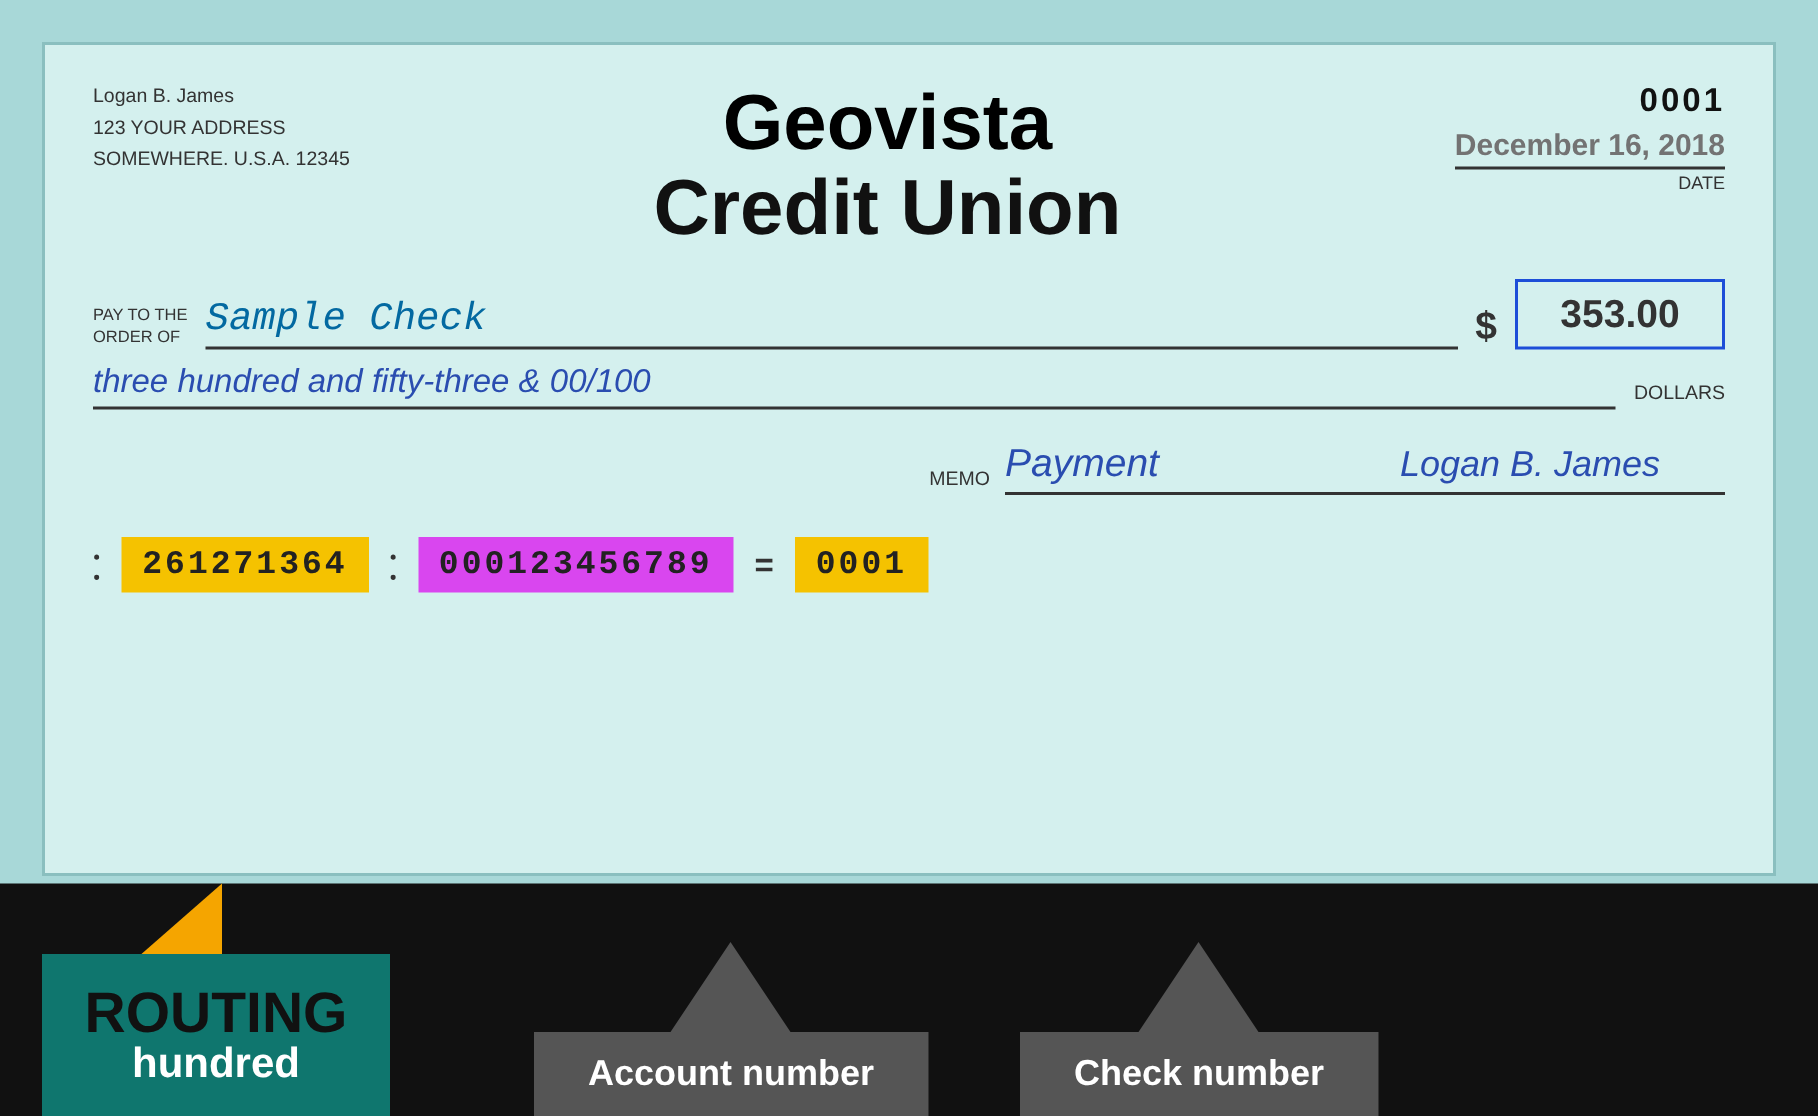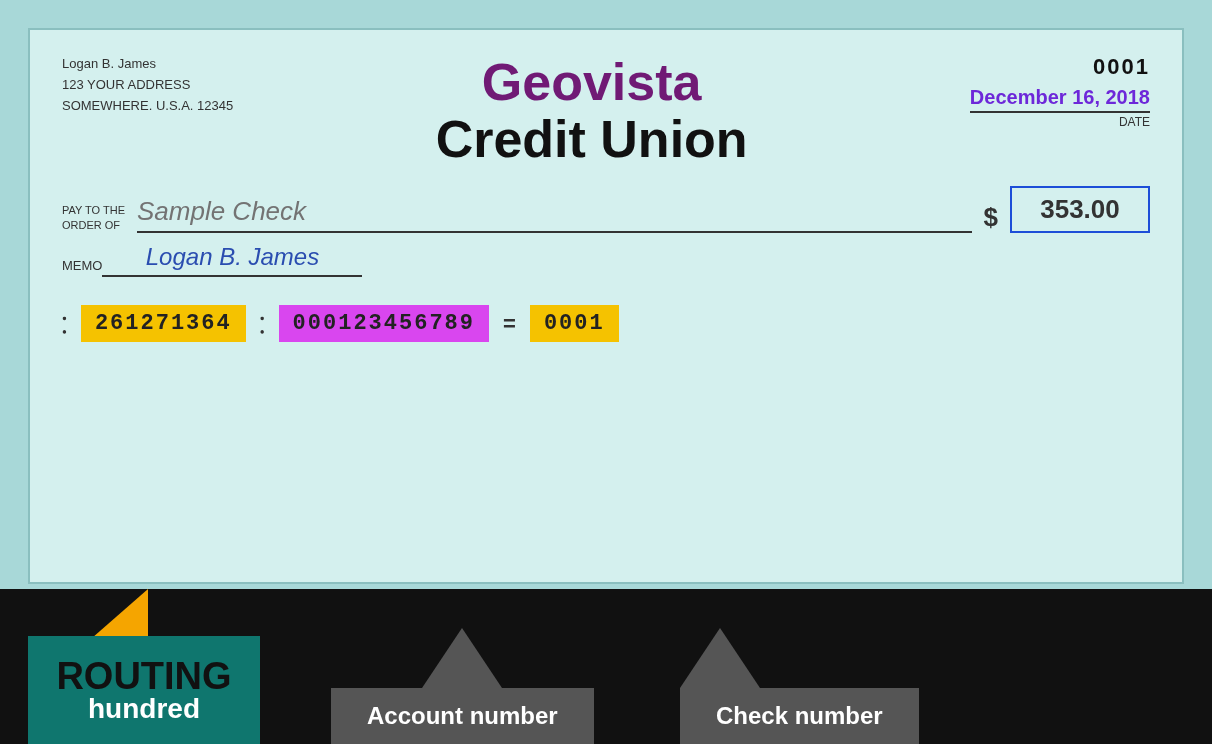--- a/index.html
+++ b/index.html
@@ -40,21 +40,21 @@
 
     .bank-name {
       text-align: center;
       flex: 1;
       margin: 0 20px;
     }
 
     .bank-name .geovista {
       font-size: 52px;
       font-weight: bold;
-      color: #701a75;
+      color: #000000;
       line-height: 1.1;
       text-align: center;
     }
 
     .bank-name .credit-union {
       font-size: 52px;
       font-weight: bold;
       color: #111;
       line-height: 1.1;
     }
@@ -71,21 +71,21 @@
     
     .date-section {
       display: flex;
       flex-direction: column;
       align-items: flex-end;
       min-width: 200px;
     }
 
     .date-value {
       font-size: 20px;
-      color: #6d28d9;
+      color: #737373;
       font-weight: bold;
       border-bottom: 2px solid #333;
       padding-bottom: 2px;
     }
 
     .date-label {
       font-size: 12px;
       color: #333;
       text-align: right;
       margin-top: 2px;
@@ -116,22 +116,23 @@
     }
 
     .pay-to-line {
       flex: 1;
       border-bottom: 2px solid #333;
       padding-bottom: 4px;
     }
 
     .pay-to-name {
       font-size: 26px;
-      color: #737373;
+      color: #0369a1;
       font-style: italic;
+      font-family: Liberation Mono, monospace;
     }
 
     .dollar-sign {
       font-size: 26px;
       font-weight: bold;
       color: #333;
       white-space: nowrap;
     }
 
     .amount-box {
@@ -169,21 +170,21 @@
       font-size: 13px;
       color: #333;
       margin-left: 12px;
       padding-bottom: 4px;
     }
 
     
     .memo-sig-row {
       display: flex;
       align-items: flex-end;
-      justify-content: flex-start;
+      justify-content: flex-end;
       margin-top: 10px;
       margin-bottom: 28px;
     }
 
     .memo-section {
       display: flex;
       align-items: flex-end;
       gap: 10px;
     }
 
@@ -329,21 +330,21 @@
       font-size: 28px;
       font-weight: bold;
       color: white;
       line-height: 1;
     }
 
     
     .account-arrow-container {
       position: absolute;
       bottom: 0;
-      left: 331px;
+      left: 356px;
       display: flex;
       flex-direction: column;
       align-items: center;
     }
 
     .gray-arrow-up {
       width: 0;
       height: 0;
       border-left: 40px solid transparent;
       border-right: 40px solid transparent;
@@ -362,20 +363,21 @@
       color: white;
     }
 
     
     .check-arrow-container {
       position: absolute;
       bottom: 0;
       left: 680px;
       display: flex;
       flex-direction: column;
+      align-items: center;
     }
 
     .check-label-box {
       background-color: #555;
       padding: 14px 36px;
       text-align: center;
     }
 
     .check-label-text {
       font-size: 24px;
@@ -416,24 +418,31 @@
     </div>
     <div class="pay-to-line">
       <span class="pay-to-name">Sample Check</span>
     </div>
     <div class="dollar-sign">$</div>
     <div class="amount-box">
       <span class="amount-value">353.00</span>
     </div>
   </div>
 
+  <div class="written-amount-row">
+    <div class="written-amount">three hundred and fifty-three &amp; 00/100</div>
+    <div class="dollars-label">DOLLARS</div>
+  </div>
 
   <div class="memo-sig-row">
     <div class="memo-section">
       <div class="memo-label">MEMO</div>
+      <div class="memo-line">
+        <span class="memo-text">Payment</span>
+      </div>
     </div>
     <div class="signature-line">
       <span class="signature-text">Logan B. James</span>
     </div>
   </div>
 
   <div class="micr-line">
     <span class="micr-symbol">⁚</span>
     <span class="micr-routing">261271364</span>
     <span class="micr-symbol">⁚</span>

